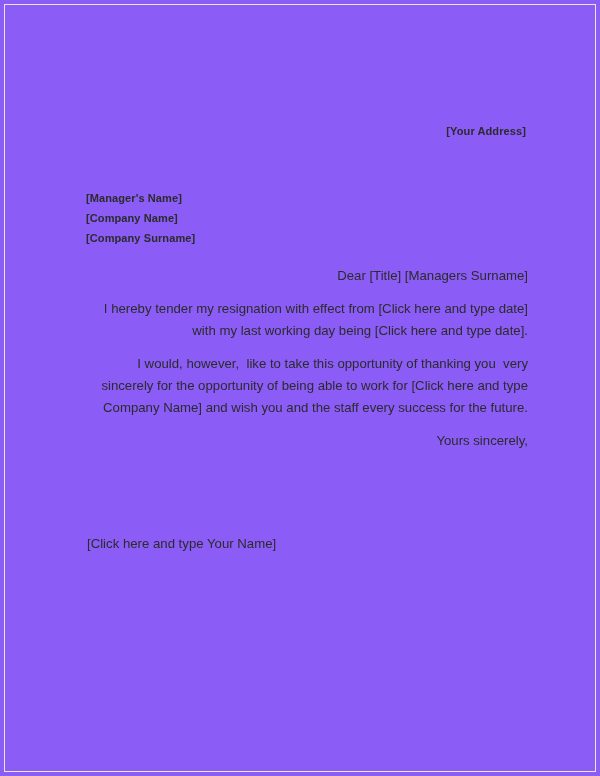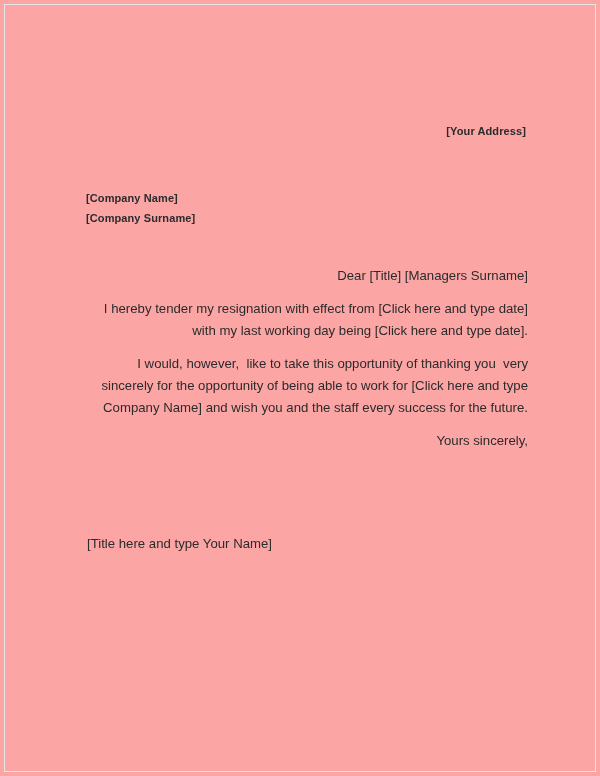--- a/index.html
+++ b/index.html
@@ -10,21 +10,21 @@
 
   body {
     font-family: "Liberation Sans", sans-serif;
     -webkit-font-smoothing: antialiased;
   }
 
   .page {
     position: relative;
     width: 600px;
     height: 776px;
-    background: #fca5a5;
+    background: #8b5cf6;
     box-sizing: border-box;
     overflow: hidden;
   }
 
   
   .page-frame {
     position: absolute;
     left: 4px;
     top: 4px;
     right: 4px;
@@ -107,33 +107,34 @@
 
 <div class="page">
 
   <div class="page-frame"></div>
 
   <div class="letter">
 
     <div class="sender-address">[Your Address]</div>
 
     <div class="recipient-block">
+      <div class="recipient-line">[Manager's Name]</div>
       <div class="recipient-line">[Company Name]</div>
       <div class="recipient-line">[Company Surname]</div>
     </div>
 
     <div class="body-block">
 
       <p class="salutation">Dear [Title] [Managers Surname]</p>
 
       <p class="body-paragraph">I hereby tender my resignation with effect from [Click here and type date] with my last working day being [Click here and type date].</p>
 
 
       <p class="body-paragraph">I would, however,  like to take this opportunity of thanking you  very sincerely for the opportunity of being able to work for [Click here and type Company Name] and wish you and the staff every success for the future.</p>
 
       <p class="closing">Yours sincerely,</p>
 
     </div>
 
-    <div class="signature-name">[Title here and type Your Name]</div>
+    <div class="signature-name">[Click here and type Your Name]</div>
 
   </div>
 </div>
 
 </body></html>

